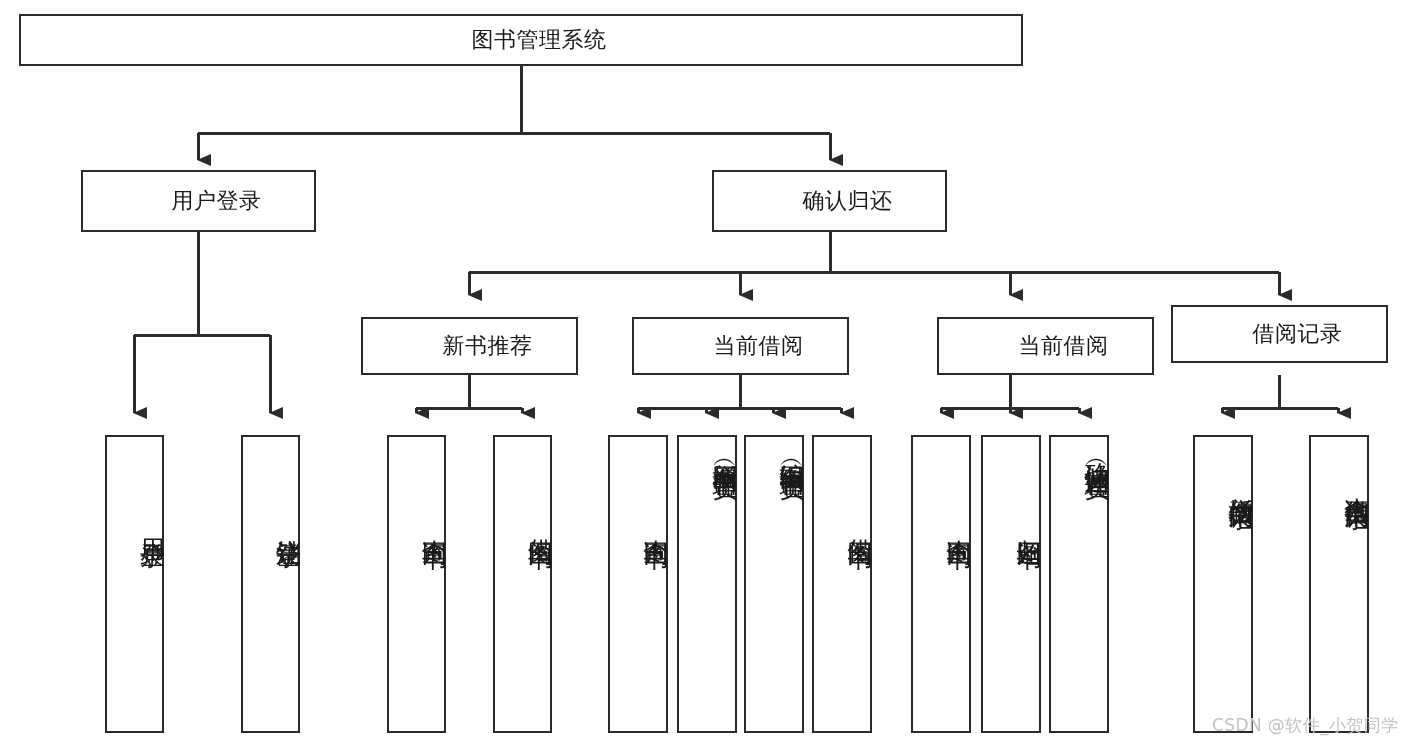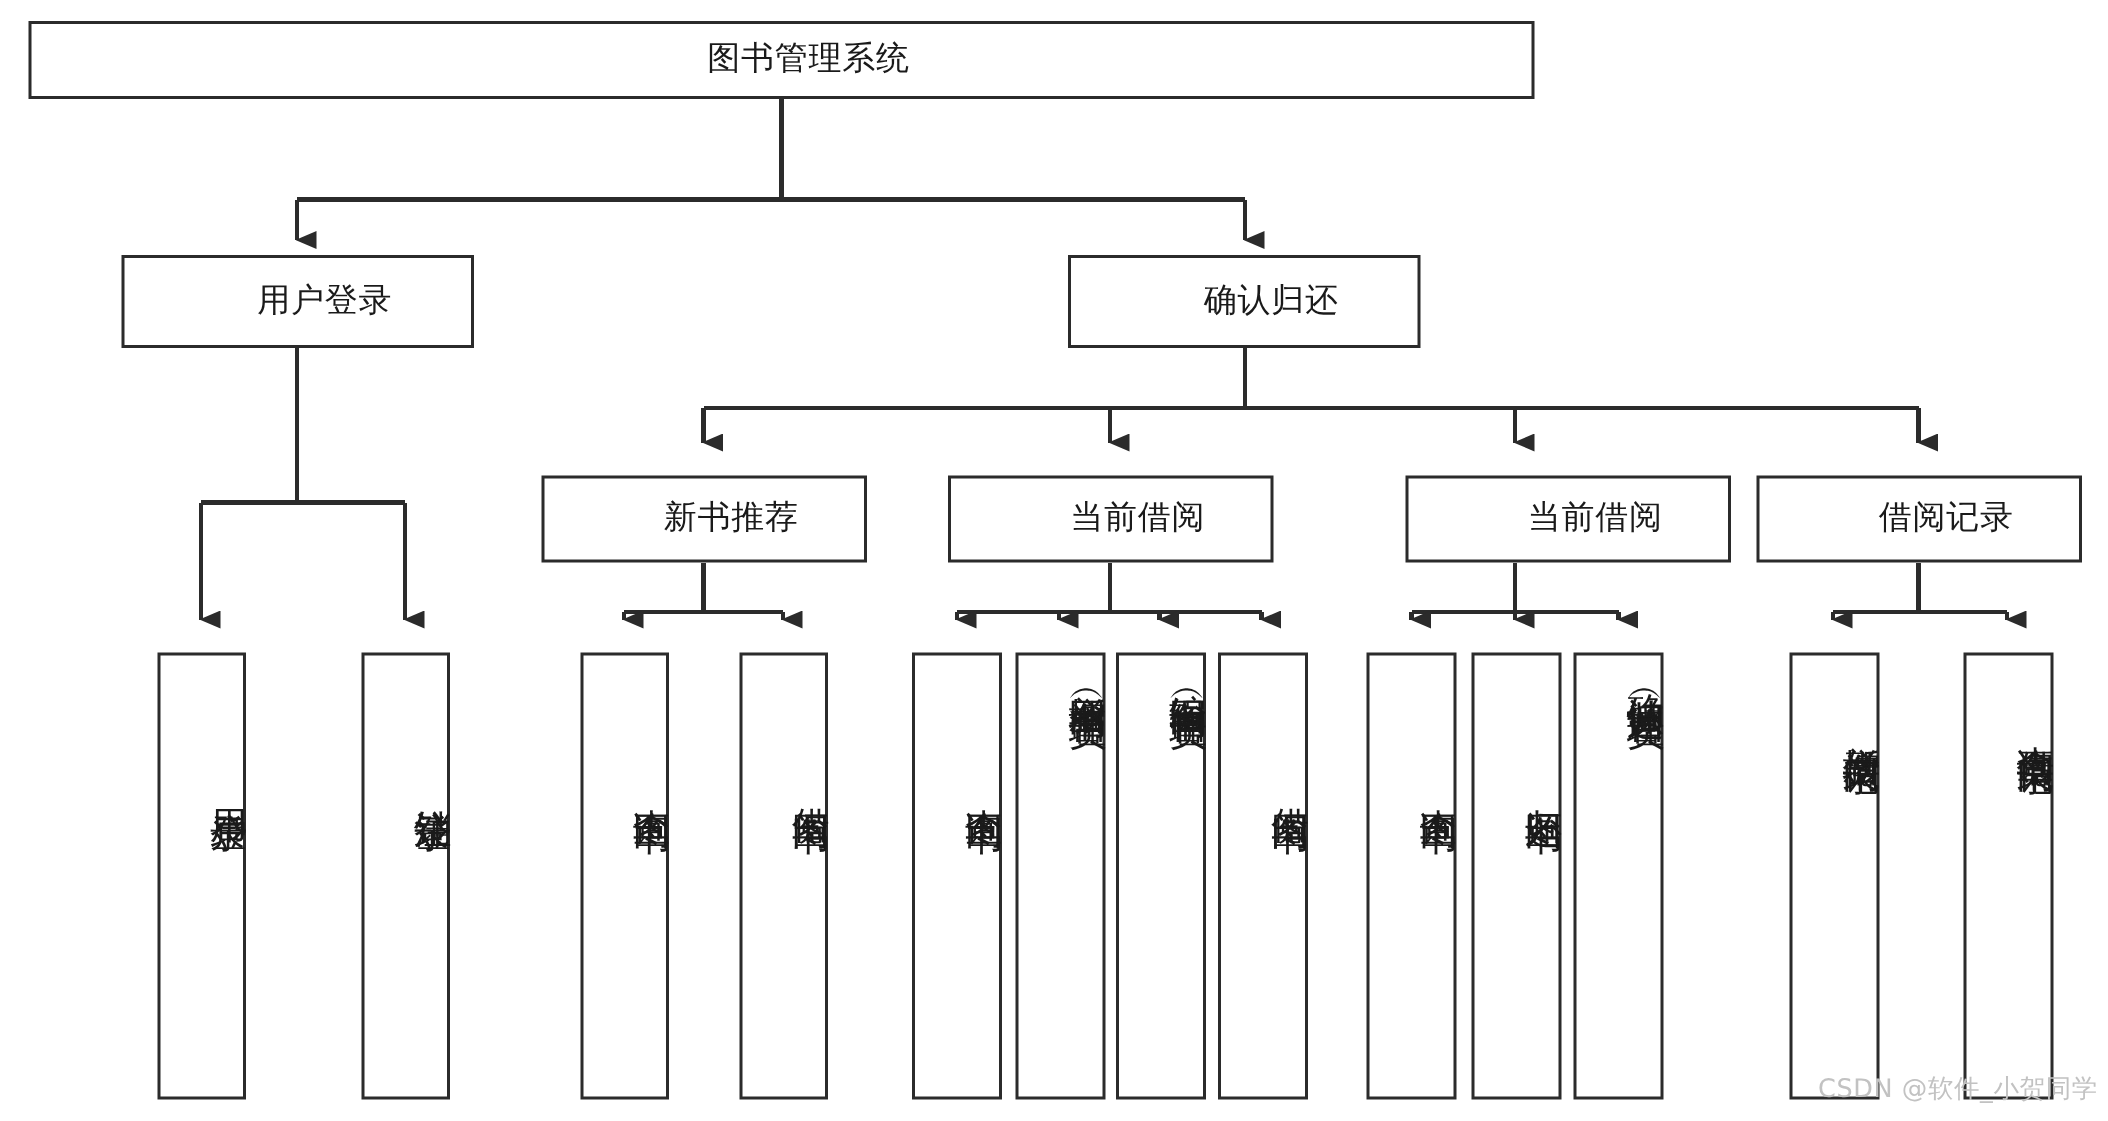--- a/index.html
+++ b/index.html
@@ -151,21 +151,21 @@
 
   <div class="node horiz" style="left:361px; top:317px; width:217px; height:58px;">
     <span class="label">新书推荐</span>
   </div>
   <div class="node horiz" style="left:632px; top:317px; width:217px; height:58px;">
     <span class="label">当前借阅</span>
   </div>
   <div class="node horiz" style="left:902px; top:317px; width:217px; height:58px;margin-left:35px;">
     <span class="label">当前借阅</span>
   </div>
-  <div class="node horiz" style="left:1171px; top:317px; width:217px; height:58px;">
+  <div class="node horiz" style="left:1171px; top:305px; width:217px; height:58px;">
     <span class="label">借阅记录</span>
   </div>
 
   <div class="node vert short" style="left:105px; top:435px; width:59px; height:298px;">
     <span class="label">用户登录</span>
   </div>
   <div class="node vert short" style="left:241px; top:435px; width:59px; height:298px;">
     <span class="label">注销登录</span>
   </div>
 

